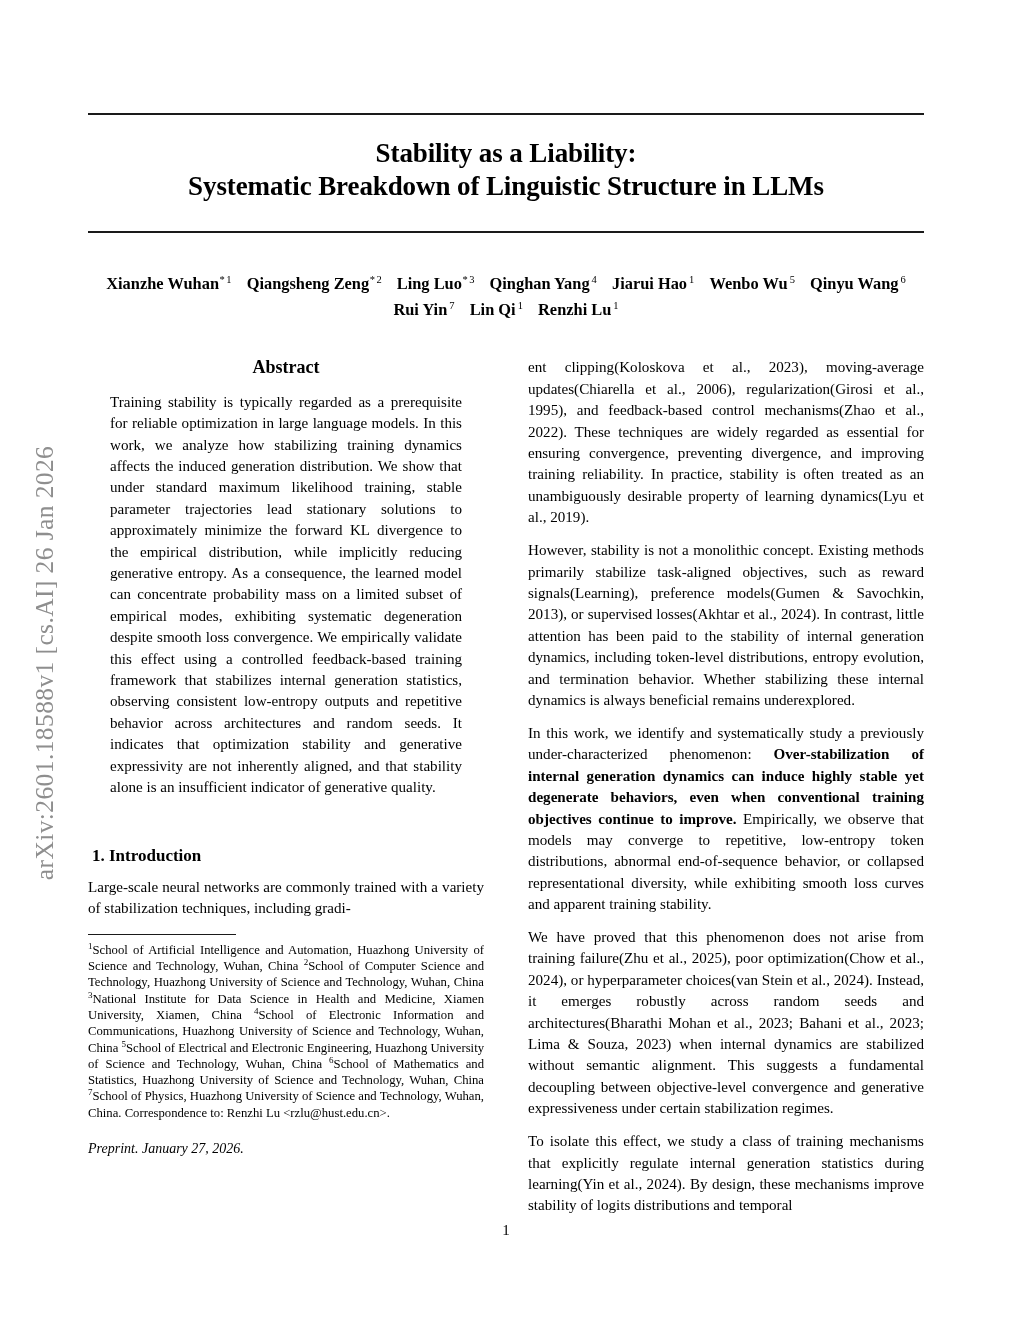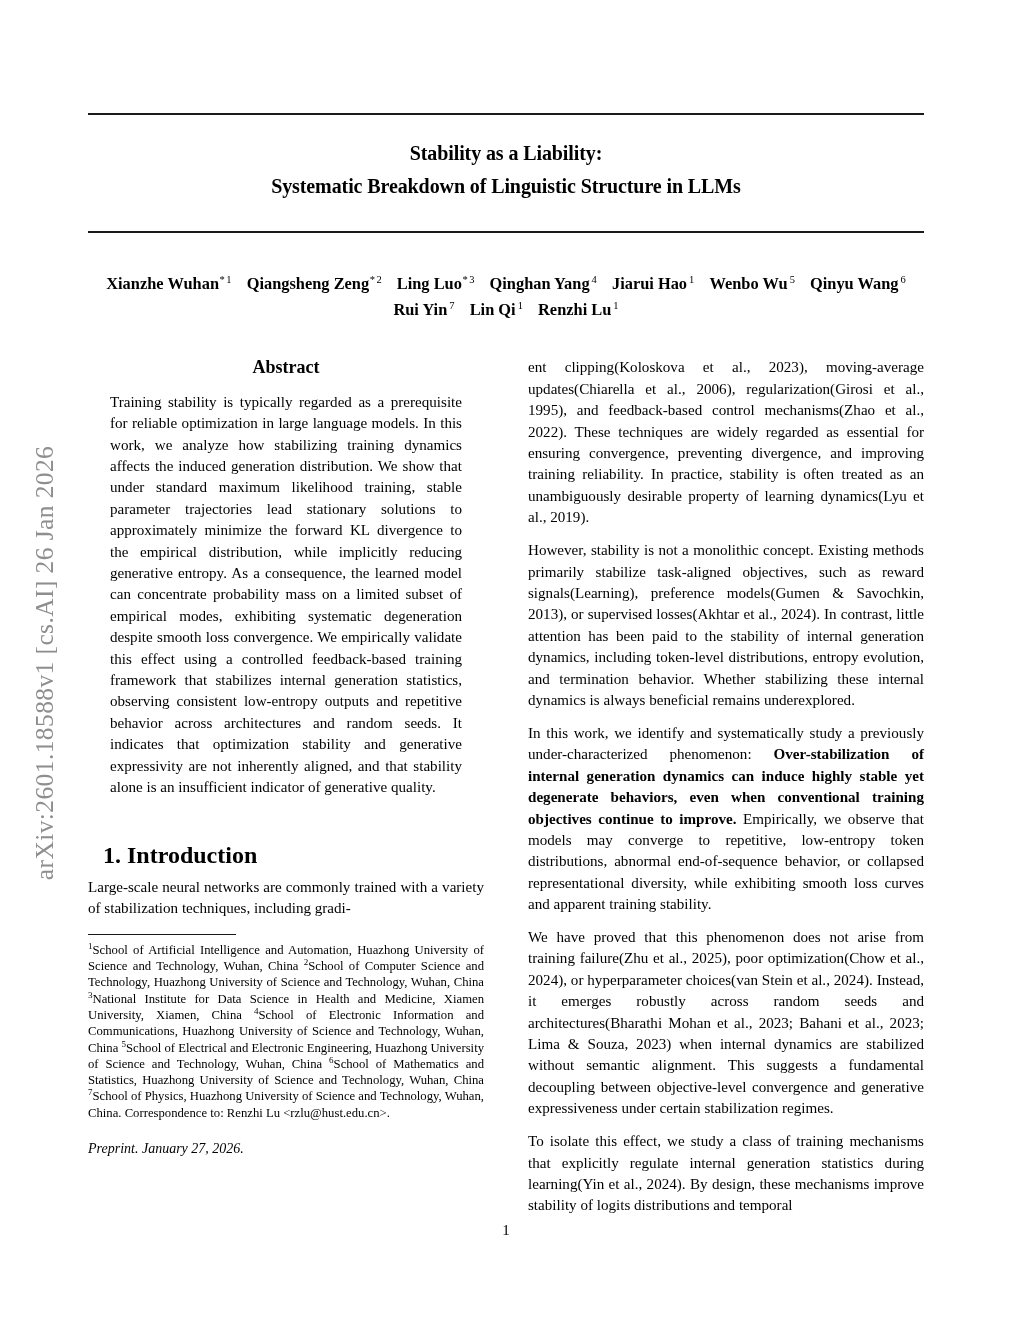--- a/index.html
+++ b/index.html
@@ -54,21 +54,21 @@
   #rule-top { margin-top: 113px; }
   #rule-under-title { margin-top: 14px; }
 
   
   #title-block {
     text-align: center;
     padding: 22px 10px 14px 10px;
   }
   .title-line {
     font-weight: bold;
-    font-size: 20px;
+    font-size: 27px;
     line-height: 33px;
     letter-spacing: -0.1px;
   }
 
   
   #authors-block {
     text-align: center;
     padding: 38px 6px 0 6px;
     font-size: 16.4px;
     font-weight: bold;
@@ -109,22 +109,22 @@
   }
   .abstract-body {
     padding: 0 22px;
     text-align: justify;
     hyphens: manual;
   }
   .abstract-body p { margin: 0; }
 
   .section-heading {
     font-weight: bold;
-    font-size: 24px;
-    margin: 46px 0 11px 15px;
+    font-size: 17px;
+    margin: 46px 0 11px 4px;
     text-align: left;
   }
   p.para { margin: 0 0 11.5px 0; }
   p.para:last-child { margin-bottom: 8px; }
 
   .cite { color: #000000; }
   .bold-claim { font-weight: bold; }
 
   
   #footnote-block {

